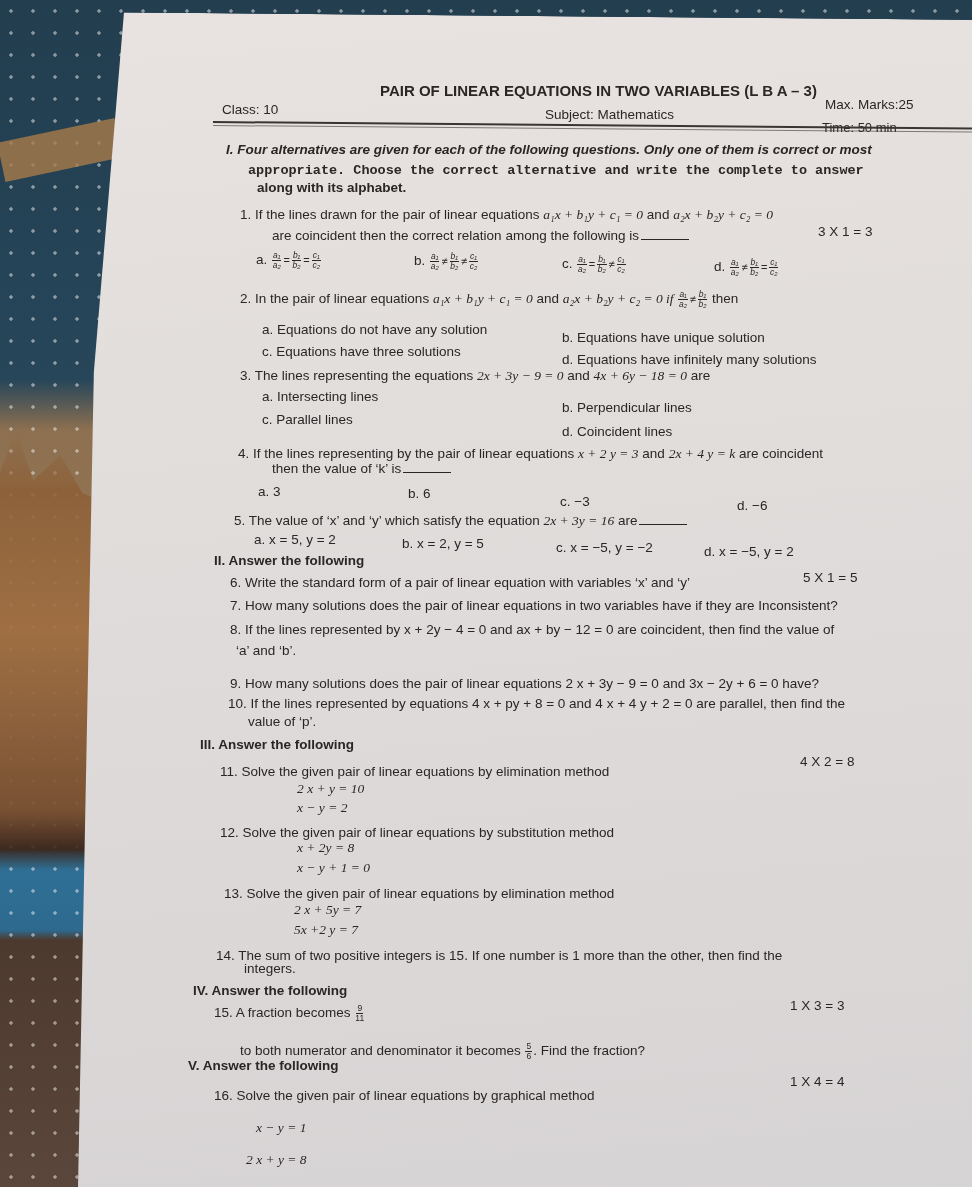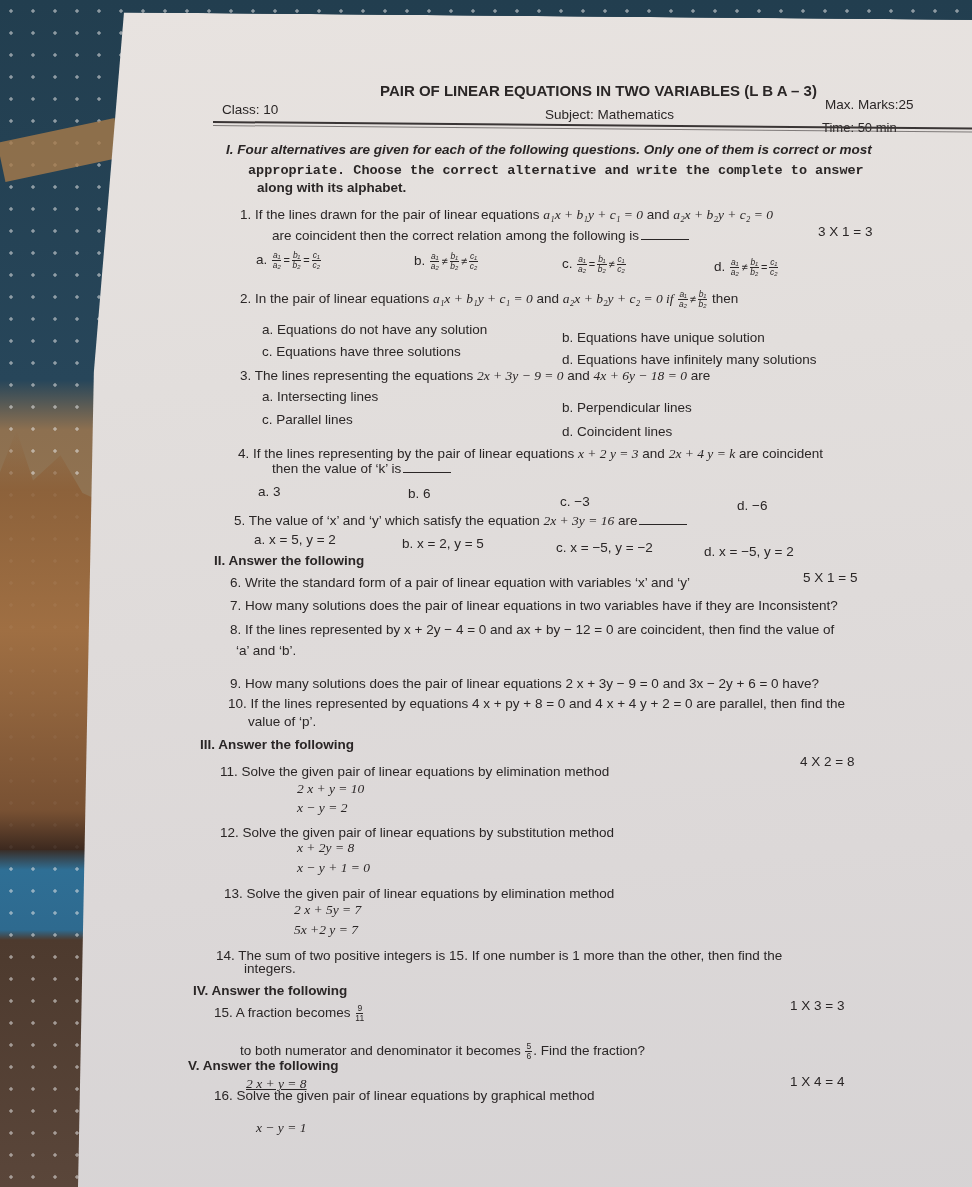--- a/index.html
+++ b/index.html
@@ -220,15 +220,15 @@
     <span>to both numerator and denominator it becomes</span>
     <span class="frac" style="font-style:normal;">
         <span class="n">5</span>
         <span>6</span>
       </span><span>. Find the fraction?</span>
   </div>
 
   <div class="abs t b" style="left:188px;top:1058px;">V. Answer the following</div>
   <div class="abs t" style="left:790px;top:1074px;">1 X 4 = 4</div>
   <div class="abs t" style="left:214px;top:1088px;">16. Solve the given pair of linear equations by graphical method</div>
-  <div class="abs t" style="left:246px;top:1076px;text-decoration:underline;"><i class="m">2 x + y = 8</i></div>
+  <div class="abs t" style="left:246px;top:1152px;"><i class="m">2 x + y = 8</i></div>
   <div class="abs t" style="left:256px;top:1120px;"><i class="m">x − y = 1</i></div>
 </div>
 
 </body></html>

